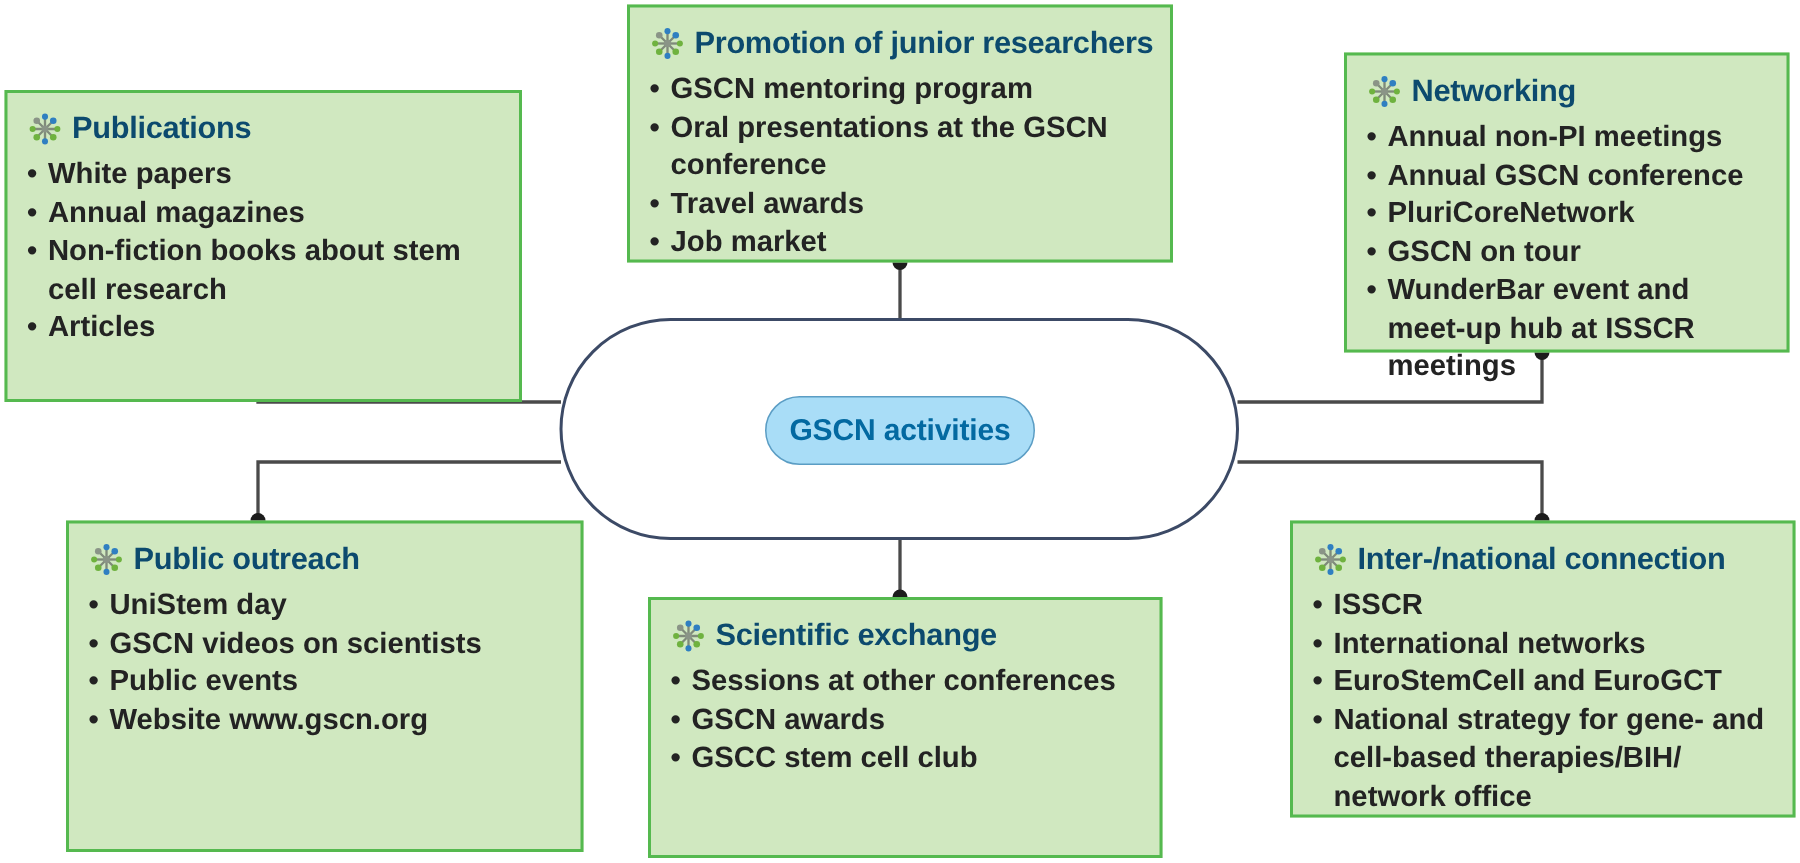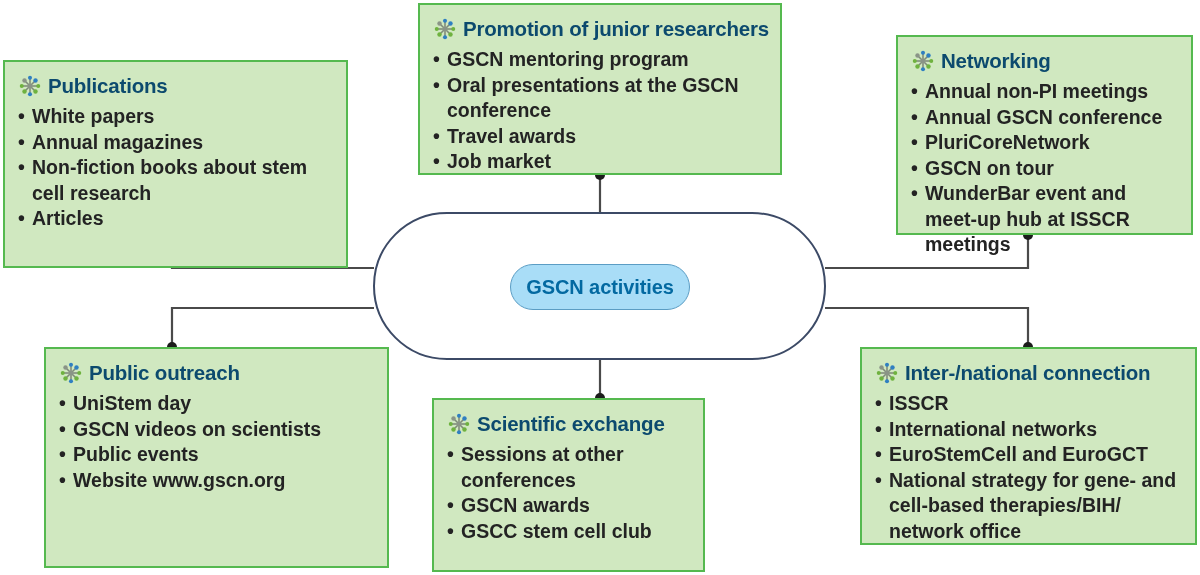--- a/index.html
+++ b/index.html
@@ -259,21 +259,21 @@
       <div class="card-title">Public outreach</div>
     </div>
     <ul class="bullets">
       <li>UniStem day</li>
       <li>GSCN videos on scientists</li>
       <li>Public events</li>
       <li>Website www.gscn.org</li>
     </ul>
   </div>
 
-  <div class="card" style="left:432px; top:398px; width:273px; height:174px;">
+  <div class="card" style="left:432px; top:398px; width:343px; height:174px;">
     <div class="card-head">
       <svg class="mol-icon" viewBox="0 0 24 24">
         <g stroke="#7f8a7a" stroke-width="1.7" fill="none">
           <line x1="6" y1="6" x2="12" y2="12"></line>
             <line x1="18" y1="6" x2="12" y2="12"></line>
           <line x1="6" y1="18" x2="12" y2="12"></line>
             <line x1="18" y1="18" x2="12" y2="12"></line>
           <line x1="12" y1="3" x2="12" y2="12"></line>
             <line x1="3" y1="12" x2="12" y2="12"></line>
           <line x1="21" y1="12" x2="12" y2="12"></line>

